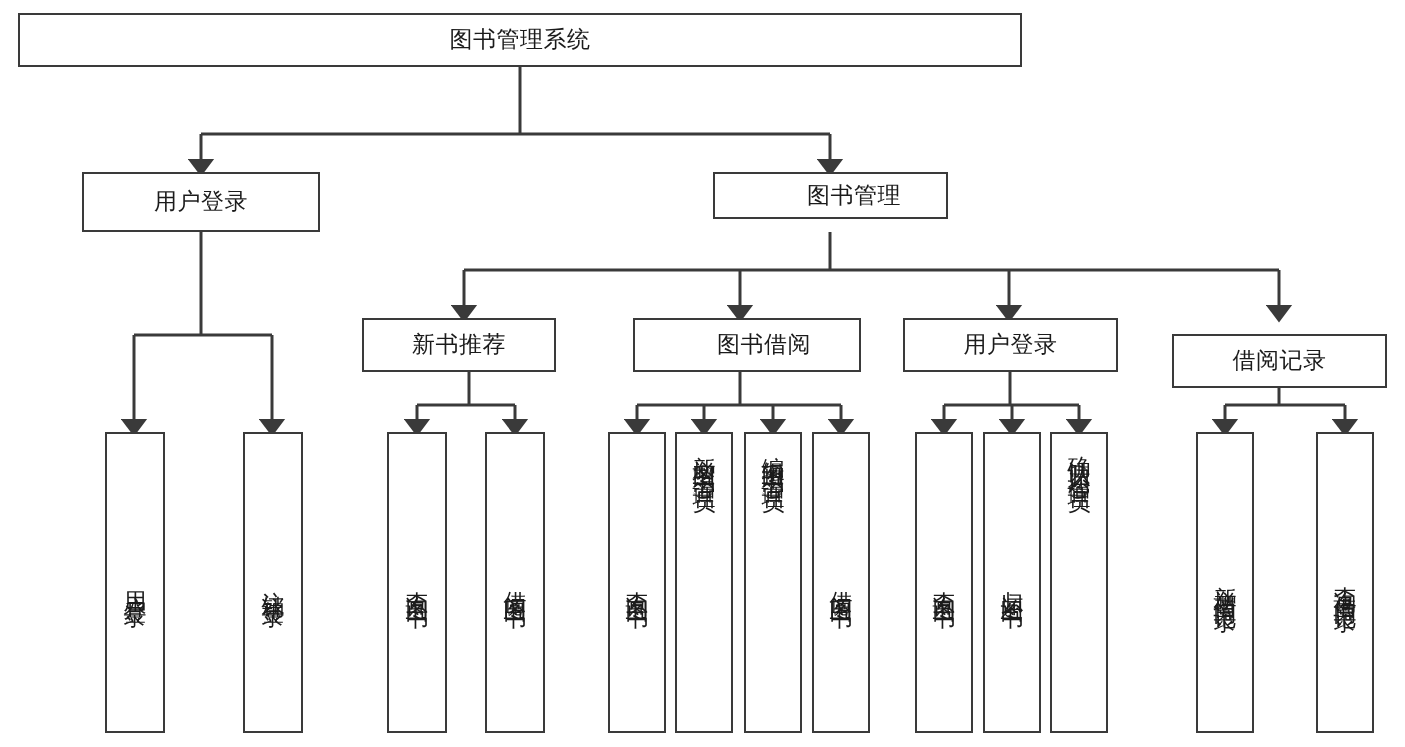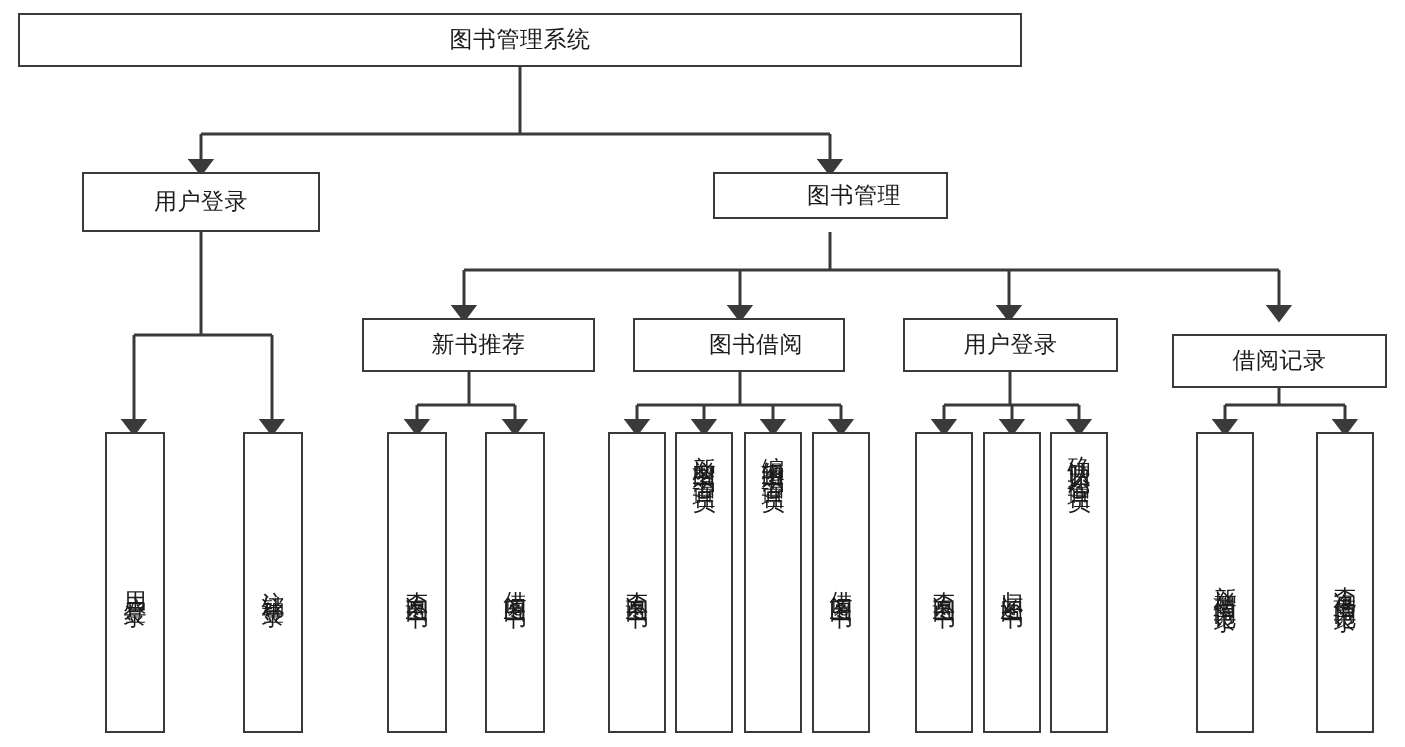--- a/index.html
+++ b/index.html
@@ -128,24 +128,24 @@
   <div id="nodes-layer">
       <div class="node node-h" style="left: 18px; top: 13px; width: 1004px; height: 54px;">
         <span class="node-label">图书管理系统</span>
       </div>
       <div class="node node-h" style="left: 82px; top: 172px; width: 238px; height: 60px;">
         <span class="node-label">用户登录</span>
       </div>
       <div class="node node-h" style="left: 713px; top: 172px; width: 235px; height: 47px; padding-left: 47px;">
         <span class="node-label">图书管理</span>
       </div>
-      <div class="node node-h" style="left: 362px; top: 318px; width: 233px; height: 54px;">
+      <div class="node node-h" style="left: 362px; top: 318px; width: 194px; height: 54px;">
         <span class="node-label">新书推荐</span>
       </div>
-      <div class="node node-h" style="left: 633px; top: 318px; width: 212px; height: 54px; padding-left: 34px;">
+      <div class="node node-h" style="left: 633px; top: 318px; width: 228px; height: 54px; padding-left: 34px;">
         <span class="node-label">图书借阅</span>
       </div>
       <div class="node node-h" style="left: 903px; top: 318px; width: 215px; height: 54px;">
         <span class="node-label">用户登录</span>
       </div>
       <div class="node node-h" style="left: 1172px; top: 318px; width: 215px; height: 54px; margin-top: 16px;">
         <span class="node-label">借阅记录</span>
       </div>
       <div class="node node-v vcenter" style="left: 105px; top: 432px; width: 60px; height: 301px;">
         <span class="node-label">用户登录</span>

